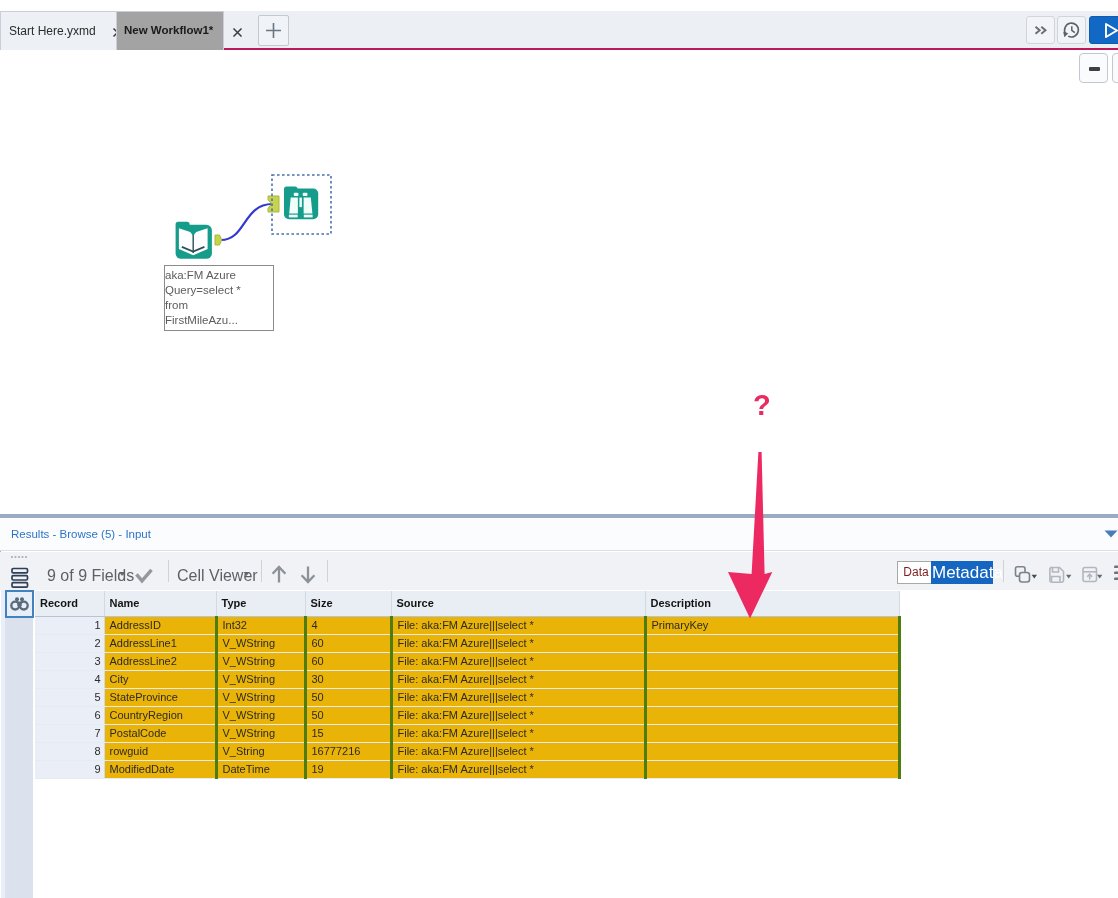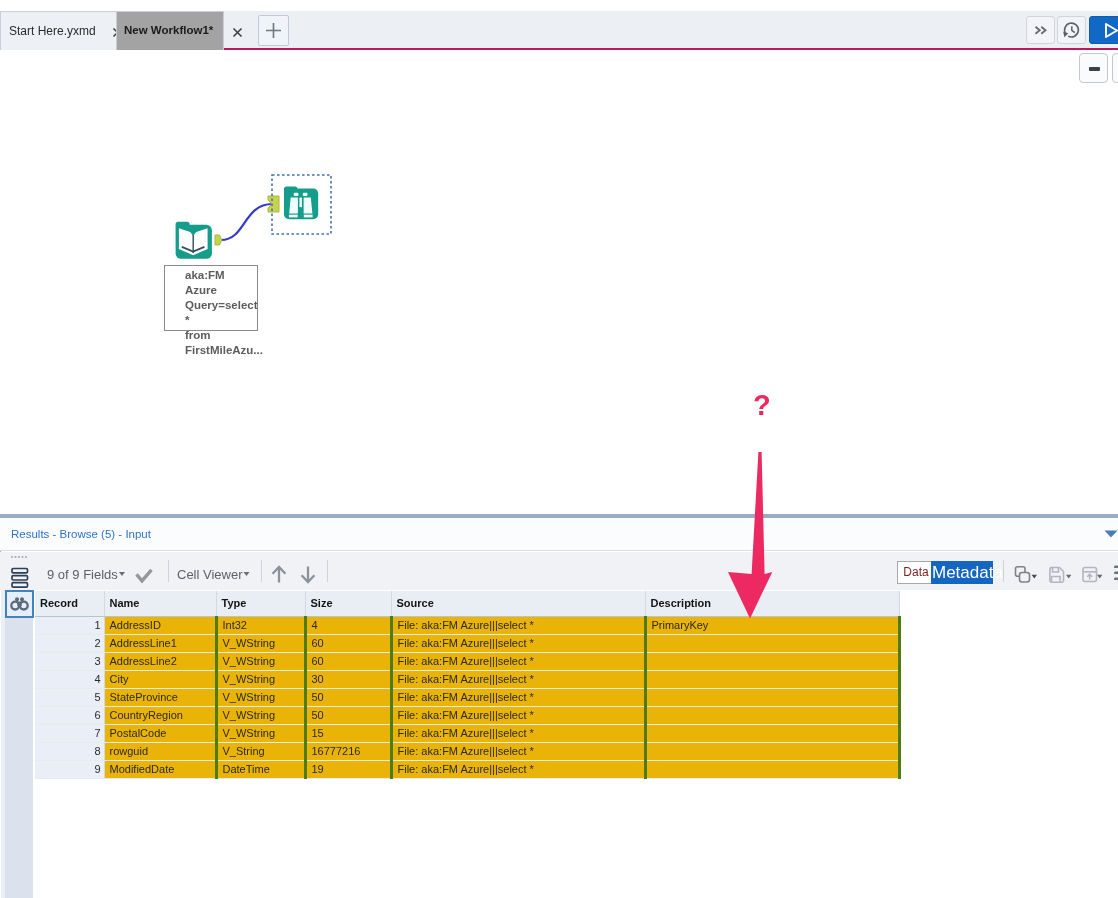--- a/index.html
+++ b/index.html
@@ -21,33 +21,33 @@
 #plusbtn{position:absolute;left:258px;top:4px;width:31px;height:31px;background:#f0f3f7;border:1px solid #c3c9d3;border-radius:2px}
 
 .tbbtn{position:absolute;top:5px;width:29px;height:28px;background:#f2f4f7;border:1px solid #d0d5dc;border-radius:3px}
 #runbtn{position:absolute;left:1089px;top:5px;width:33px;height:28px;background:#1269c5;border-radius:3px;border:1px solid #0e5cb0}
 
 
 #canvas{left:0;top:50px;width:1118px;height:464px;background:#fff}
 #canvasline{left:0;top:50px;width:1px;height:464px;background:#9a9a9a}
 #minusbtn{position:absolute;left:1079px;top:3px;width:29px;height:30px;background:#fafbfc;border:1px solid #c3c8d0;border-radius:4px}
 #partbtn{position:absolute;left:1112px;top:3px;width:12px;height:30px;background:#fafbfc;border:1px solid #c3c8d0;border-radius:4px}
-#anno{position:absolute;left:164px;top:215px;width:94px;height:66px;border:1px solid #8a8a8a;background:#fff;font-size:11.5px;font-weight:bold;color:#5c5c5c;line-height:15px;padding:2px 0 0 20px}
+#anno{position:absolute;left:164px;top:215px;width:110px;height:66px;border:1px solid #8a8a8a;background:#fff;font-size:11.5px;font-weight:normal;color:#5c5c5c;line-height:15px;padding:2px 0 0 0}
 
 
 #splitter{left:0;top:514px;width:1118px;height:4px;background:#9aacc2}
 
 
 #reshead{left:0;top:518px;width:1118px;height:33px;background:#fbfcfe;border-bottom:1px solid #dadfe6}
 #reshead span{position:absolute;left:11px;top:10px;font-size:11.5px;color:#2e74c6}
 
 
 #toolbar{left:0;top:552px;width:1118px;height:38px;background:#f0f2f6}
 .sep{position:absolute;top:8px;width:1px;height:22px;background:#cfd2d8}
-.tbtext{position:absolute;top:15px;font-size:13px;color:#5d6166;white-space:nowrap}
+.tbtext{position:absolute;top:15px;font-size:16px;color:#5d6166;white-space:nowrap}
 #databtn{position:absolute;left:897px;top:9px;width:38px;height:23px;background:#fff;border:1px solid #a8a8a8;font-size:12px;color:#7f1d1d;text-align:center;line-height:21px}
 #metabtn{position:absolute;left:931px;top:9px;width:62px;height:23px;background:#1566c0;border:1px solid #1566c0;font-size:17px;color:#fff;text-align:center;line-height:21px}
 
 
 #gutter{left:1px;top:590px;width:32px;height:308px;background:#dce2ed;border-left:4px solid #e9eefa}
 #cornerbox{left:5px;top:590px;width:29px;height:28px;background:#e6eefa;border:2px solid #4383bd}
 table{position:absolute;left:35px;top:591px;border-collapse:collapse;table-layout:fixed;font-size:11px;color:#2b2b2b}
 th,td{overflow:hidden;white-space:nowrap;font-weight:normal;text-align:left;padding:0 0 0 5px;height:18px}
 thead th{background:#e9edf4;font-weight:bold;color:#141414;height:25px;border-bottom:1px solid #bac3d0;border-right:1px solid #d3d9e2}
 td{border-right:3px solid #4d7c0f;border-bottom:1px solid #e7eaef;background:#eab308}

